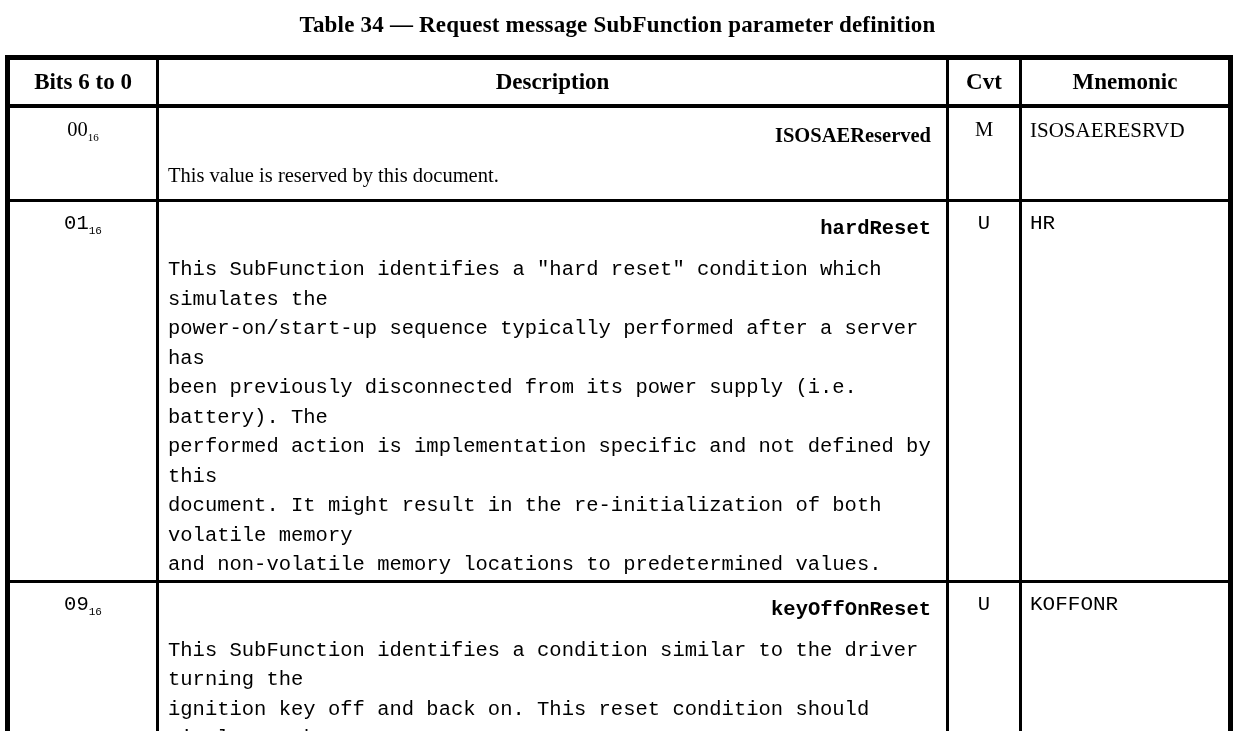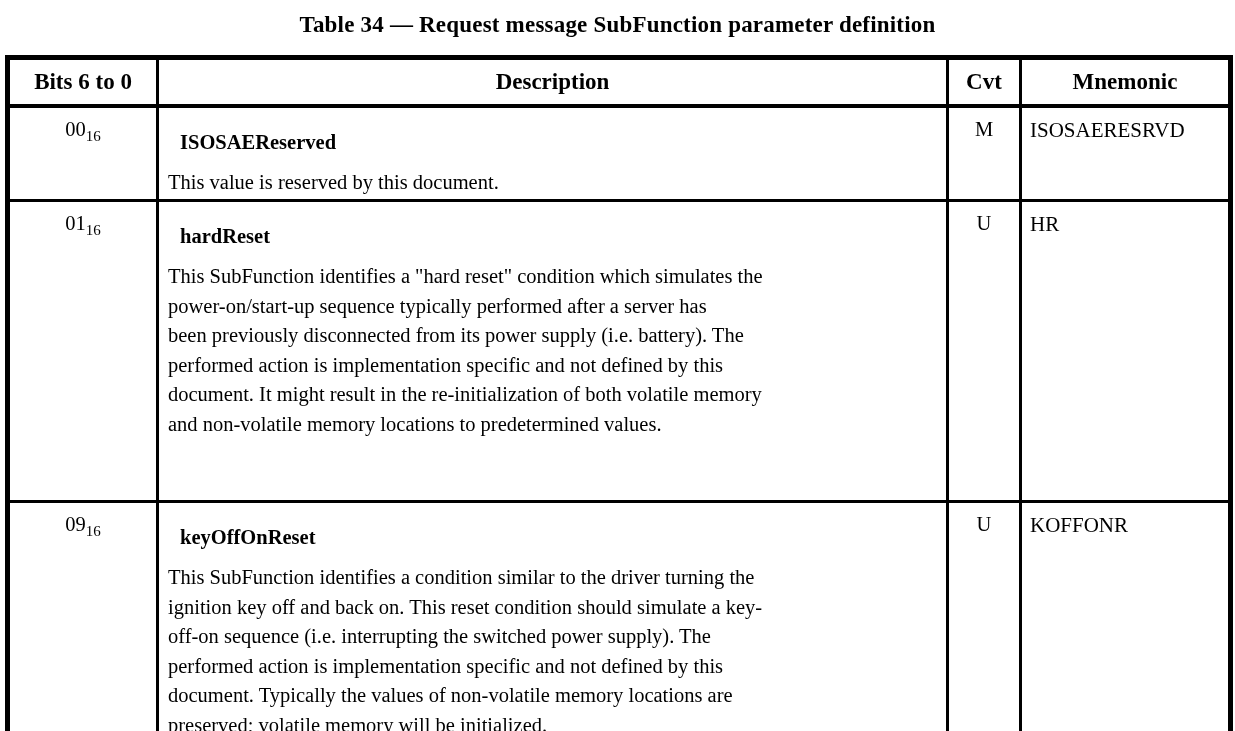--- a/index.html
+++ b/index.html
@@ -47,40 +47,41 @@
   table.paramtable th {
     border-bottom-width: 4px;
     vertical-align: middle;
     text-align: center;
     font-weight: bold;
     font-size: 23px;
     padding: 0;
   }
   tr.hdr      { height: 48px; }
   tr.r-short  { height: 95px; }
-  tr.r-tall   { height: 301px; }
+  tr.r-tall   { height: 301px; font-family: Liberation Mono, monospace; }
   tr.r-last   { height: 36px; }
 
   td.bits {
     text-align: center;
     font-size: 20.5px;
     padding-top: 10px;
   }
   td.bits sub {
-    font-size: 15px;
+    font-size: 11px;
     line-height: 0;
   }
   td.desc {
     padding: 9px 10px 0 9px;
     font-size: 20.5px;
   }
   td.desc .term {
     font-weight: bold;
-    margin: 12px;
+    margin: 5px;
     line-height: 26px;
+    text-align: right;
   }
   td.desc .para {
     margin: 13px 0 0 0;
     line-height: 29.5px;
     white-space: pre-line;
   }
   td.cvt {
     text-align: center;
     font-size: 20.5px;
     padding-top: 10px;

